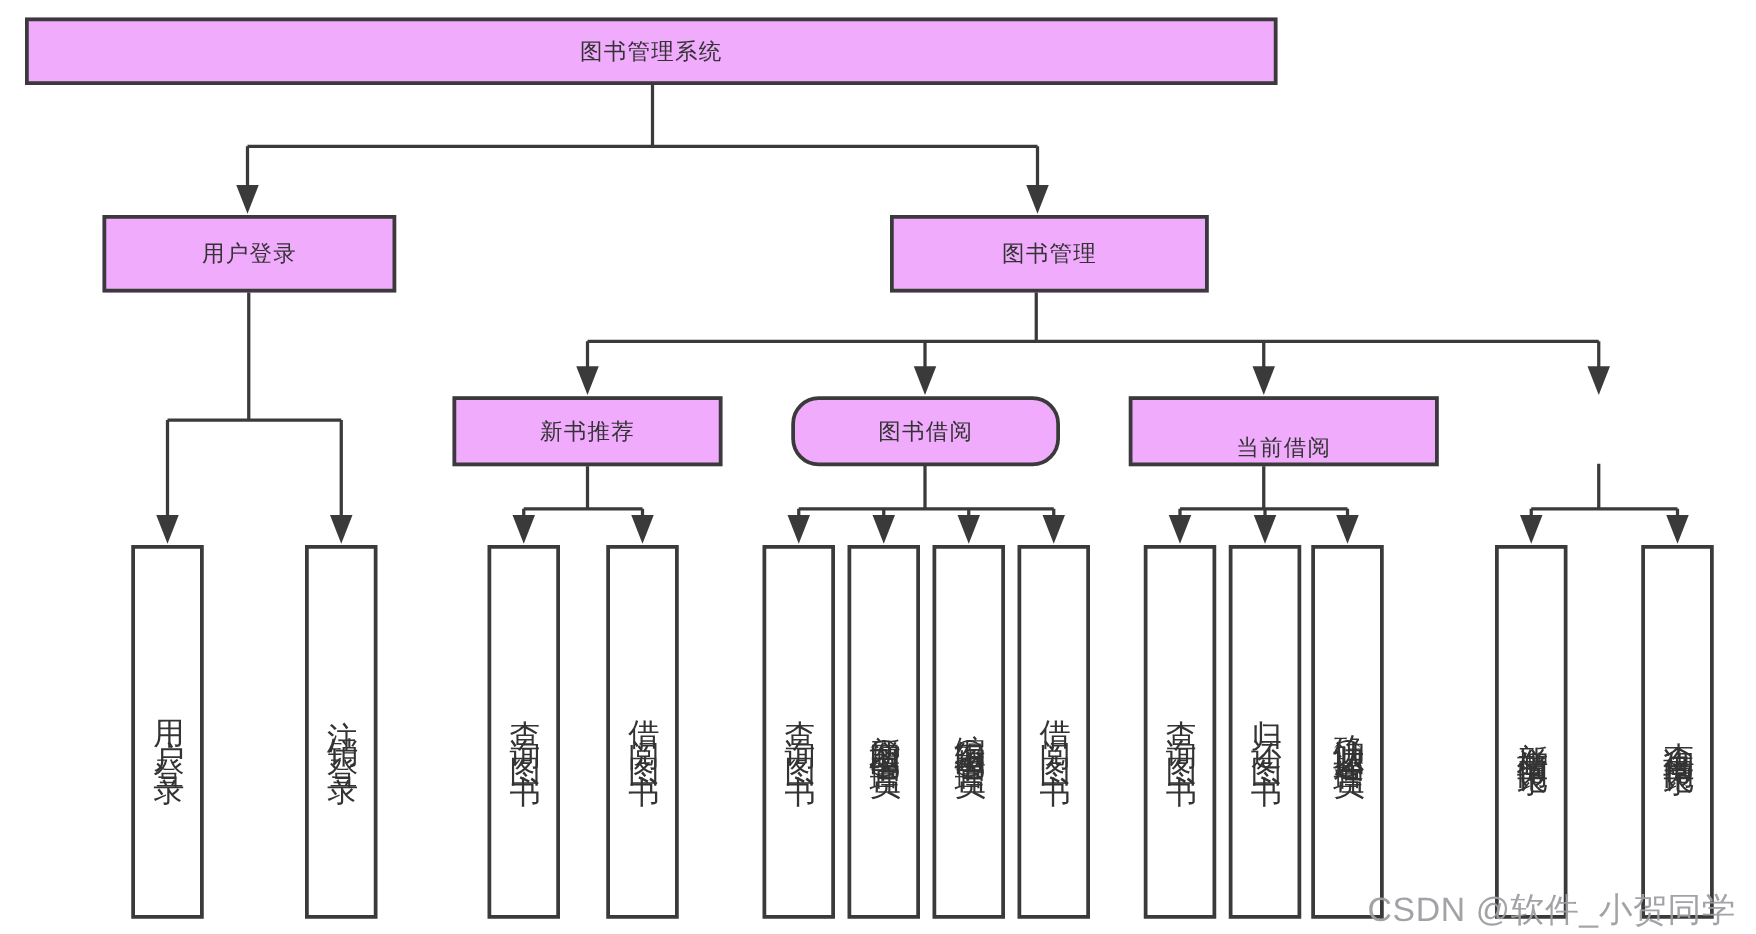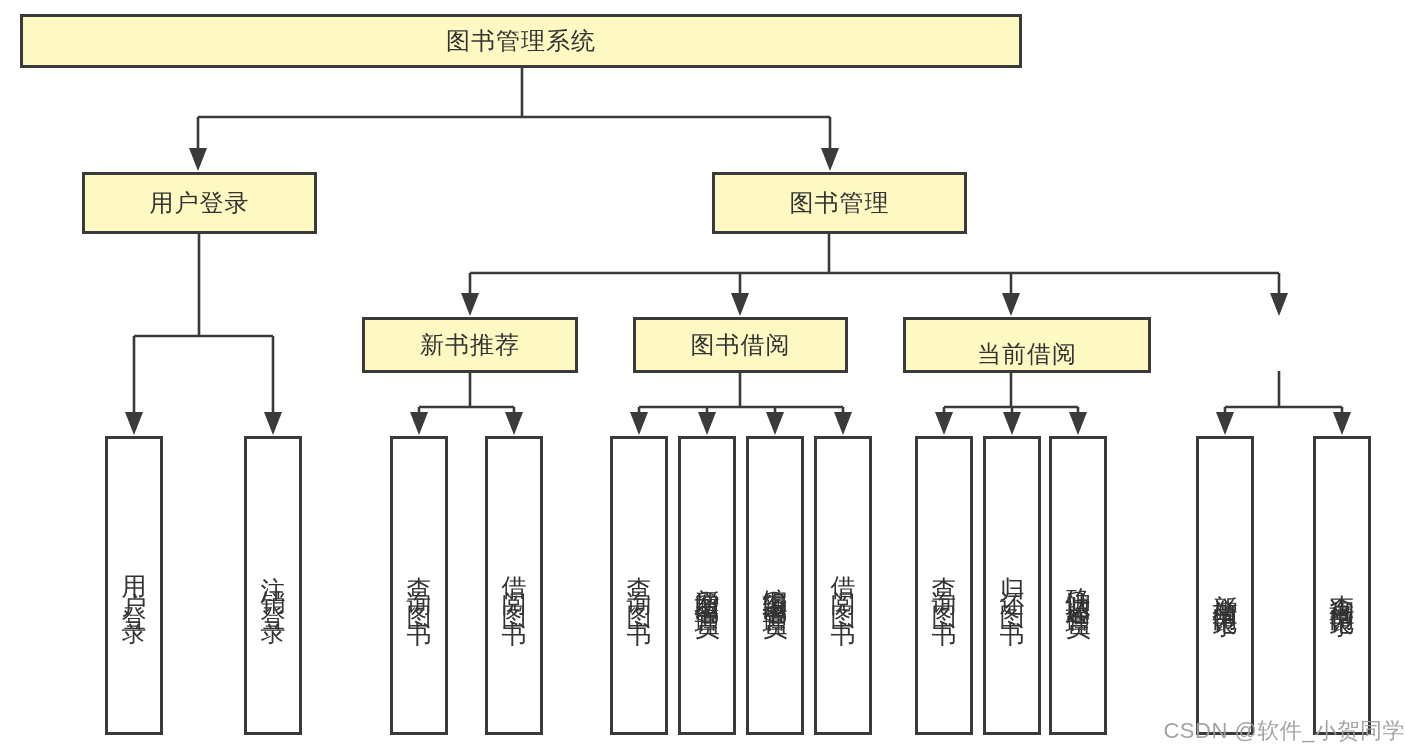--- a/index.html
+++ b/index.html
@@ -15,25 +15,25 @@
   svg.connectors {
     position: absolute;
     left: 0; top: 0;
     width: 1405px; height: 747px;
     pointer-events: none;
   }
   .box {
     position: absolute;
     box-sizing: border-box;
     border: 3px solid #3a3a3a;
-    background: #fef9c3;
+    background: #f0abfc;
     display: flex;
     align-items: center;
     justify-content: center;
-    font-size: 24px;
+    font-size: 18px;
     letter-spacing: 1px;
     color: #333333;
     z-index: 2;
   }
   .vbox {
     position: absolute;
     box-sizing: border-box;
     top: 436px;
     width: 58px;
     height: 299px;
@@ -47,23 +47,23 @@
   .vlabel {
     writing-mode: vertical-rl;
     text-orientation: mixed;
     font-size: 25px;
     line-height: 1;
     color: #333333;
     white-space: nowrap;
   }
   .watermark {
     position: absolute;
-    right: 0;
+    right: 16px;
     bottom: 1px;
-    font-size: 22px;
+    font-size: 27px;
     color: rgba(158, 158, 162, 0.95);
     z-index: 5;
     letter-spacing: 0.5px;
   }
 </style>
 </head>
 <body>
 
 <div class="stage">
 
@@ -113,21 +113,21 @@
   <div class="box" style="left:82px; top:172px; width:235px; height:62px;">
     <span>用户登录</span>
   </div>
   <div class="box" style="left:712px; top:172px; width:255px; height:62px;">
     <span>图书管理</span>
   </div>
 
   <div class="box" style="left:362px; top:317px; width:216px; height:56px;">
     <span>新书推荐</span>
   </div>
-  <div class="box" style="left:633px; top:317px; width:215px; height:56px;">
+  <div class="box" style="left:633px; top:317px; width:215px; height:56px;border-radius:22px;">
     <span>图书借阅</span>
   </div>
   <div class="box" style="left:903px; top:317px; width:248px; height:56px;align-items:flex-end;">
     <span>当前借阅</span>
   </div>
 
   <div class="vbox" style="left:105px;">
     <span class="vlabel" style="letter-spacing: 15px;">用户登录</span>
   </div>
   <div class="vbox" style="left:244px;">

